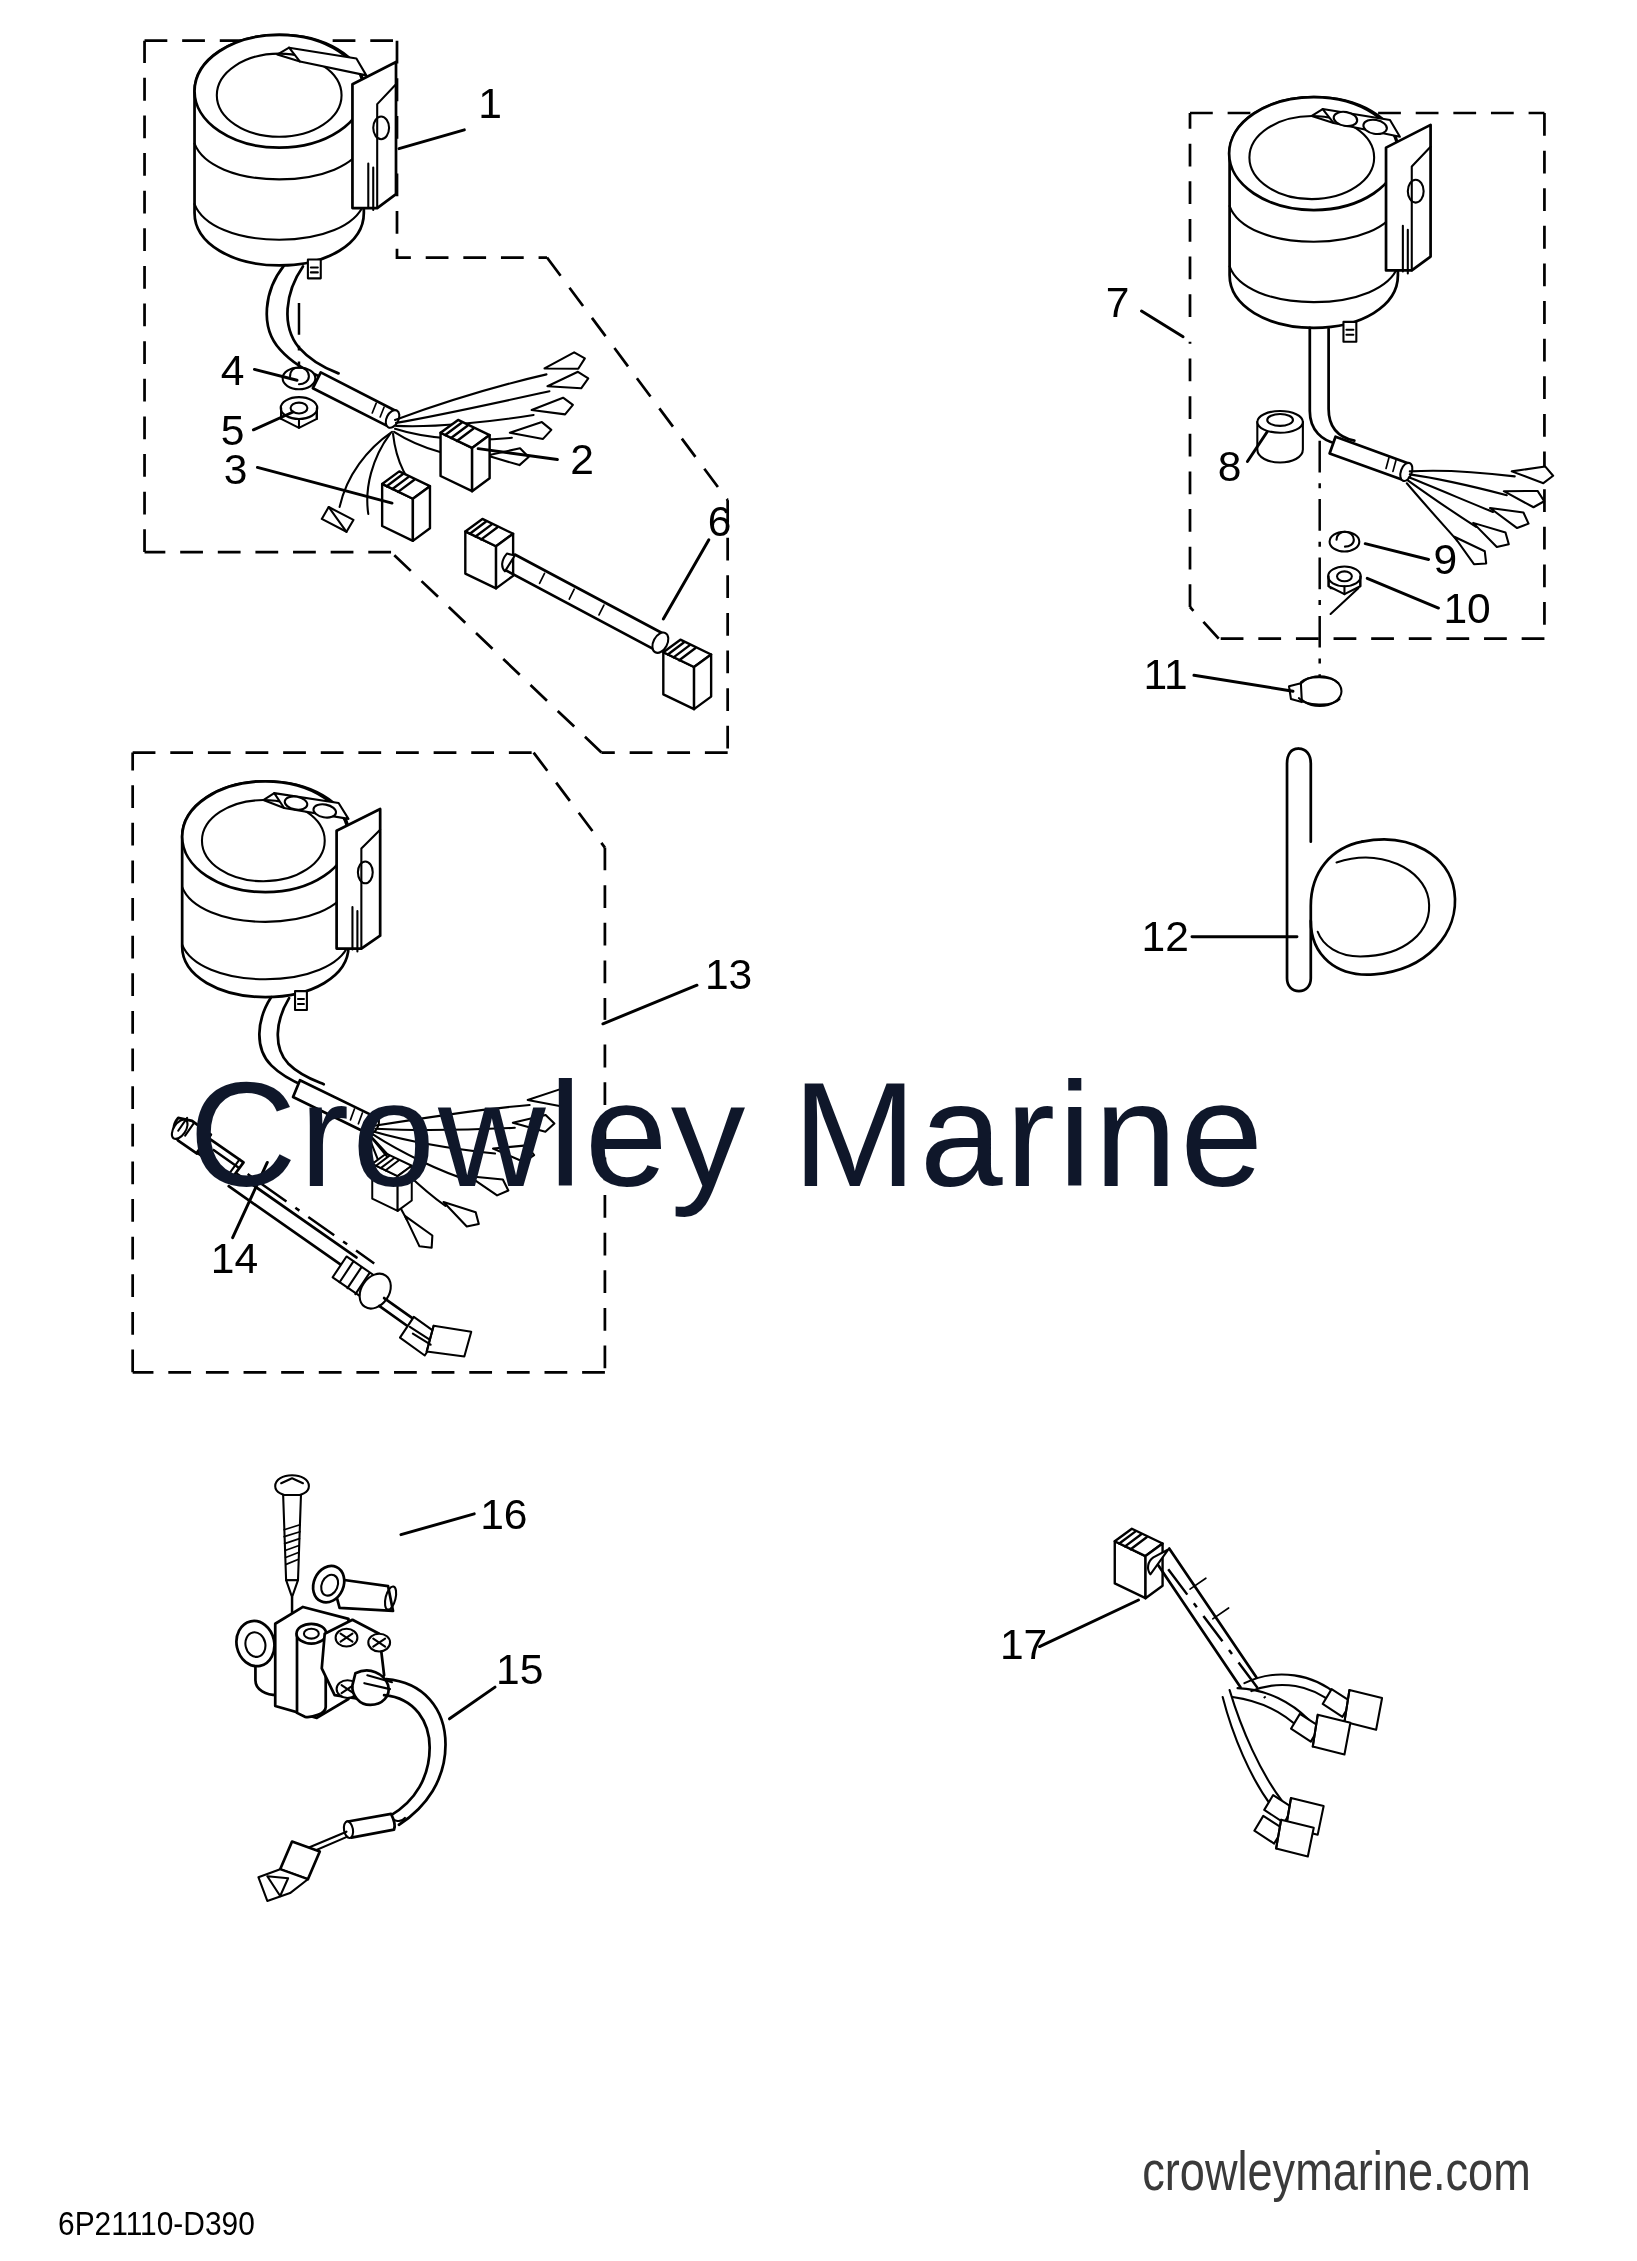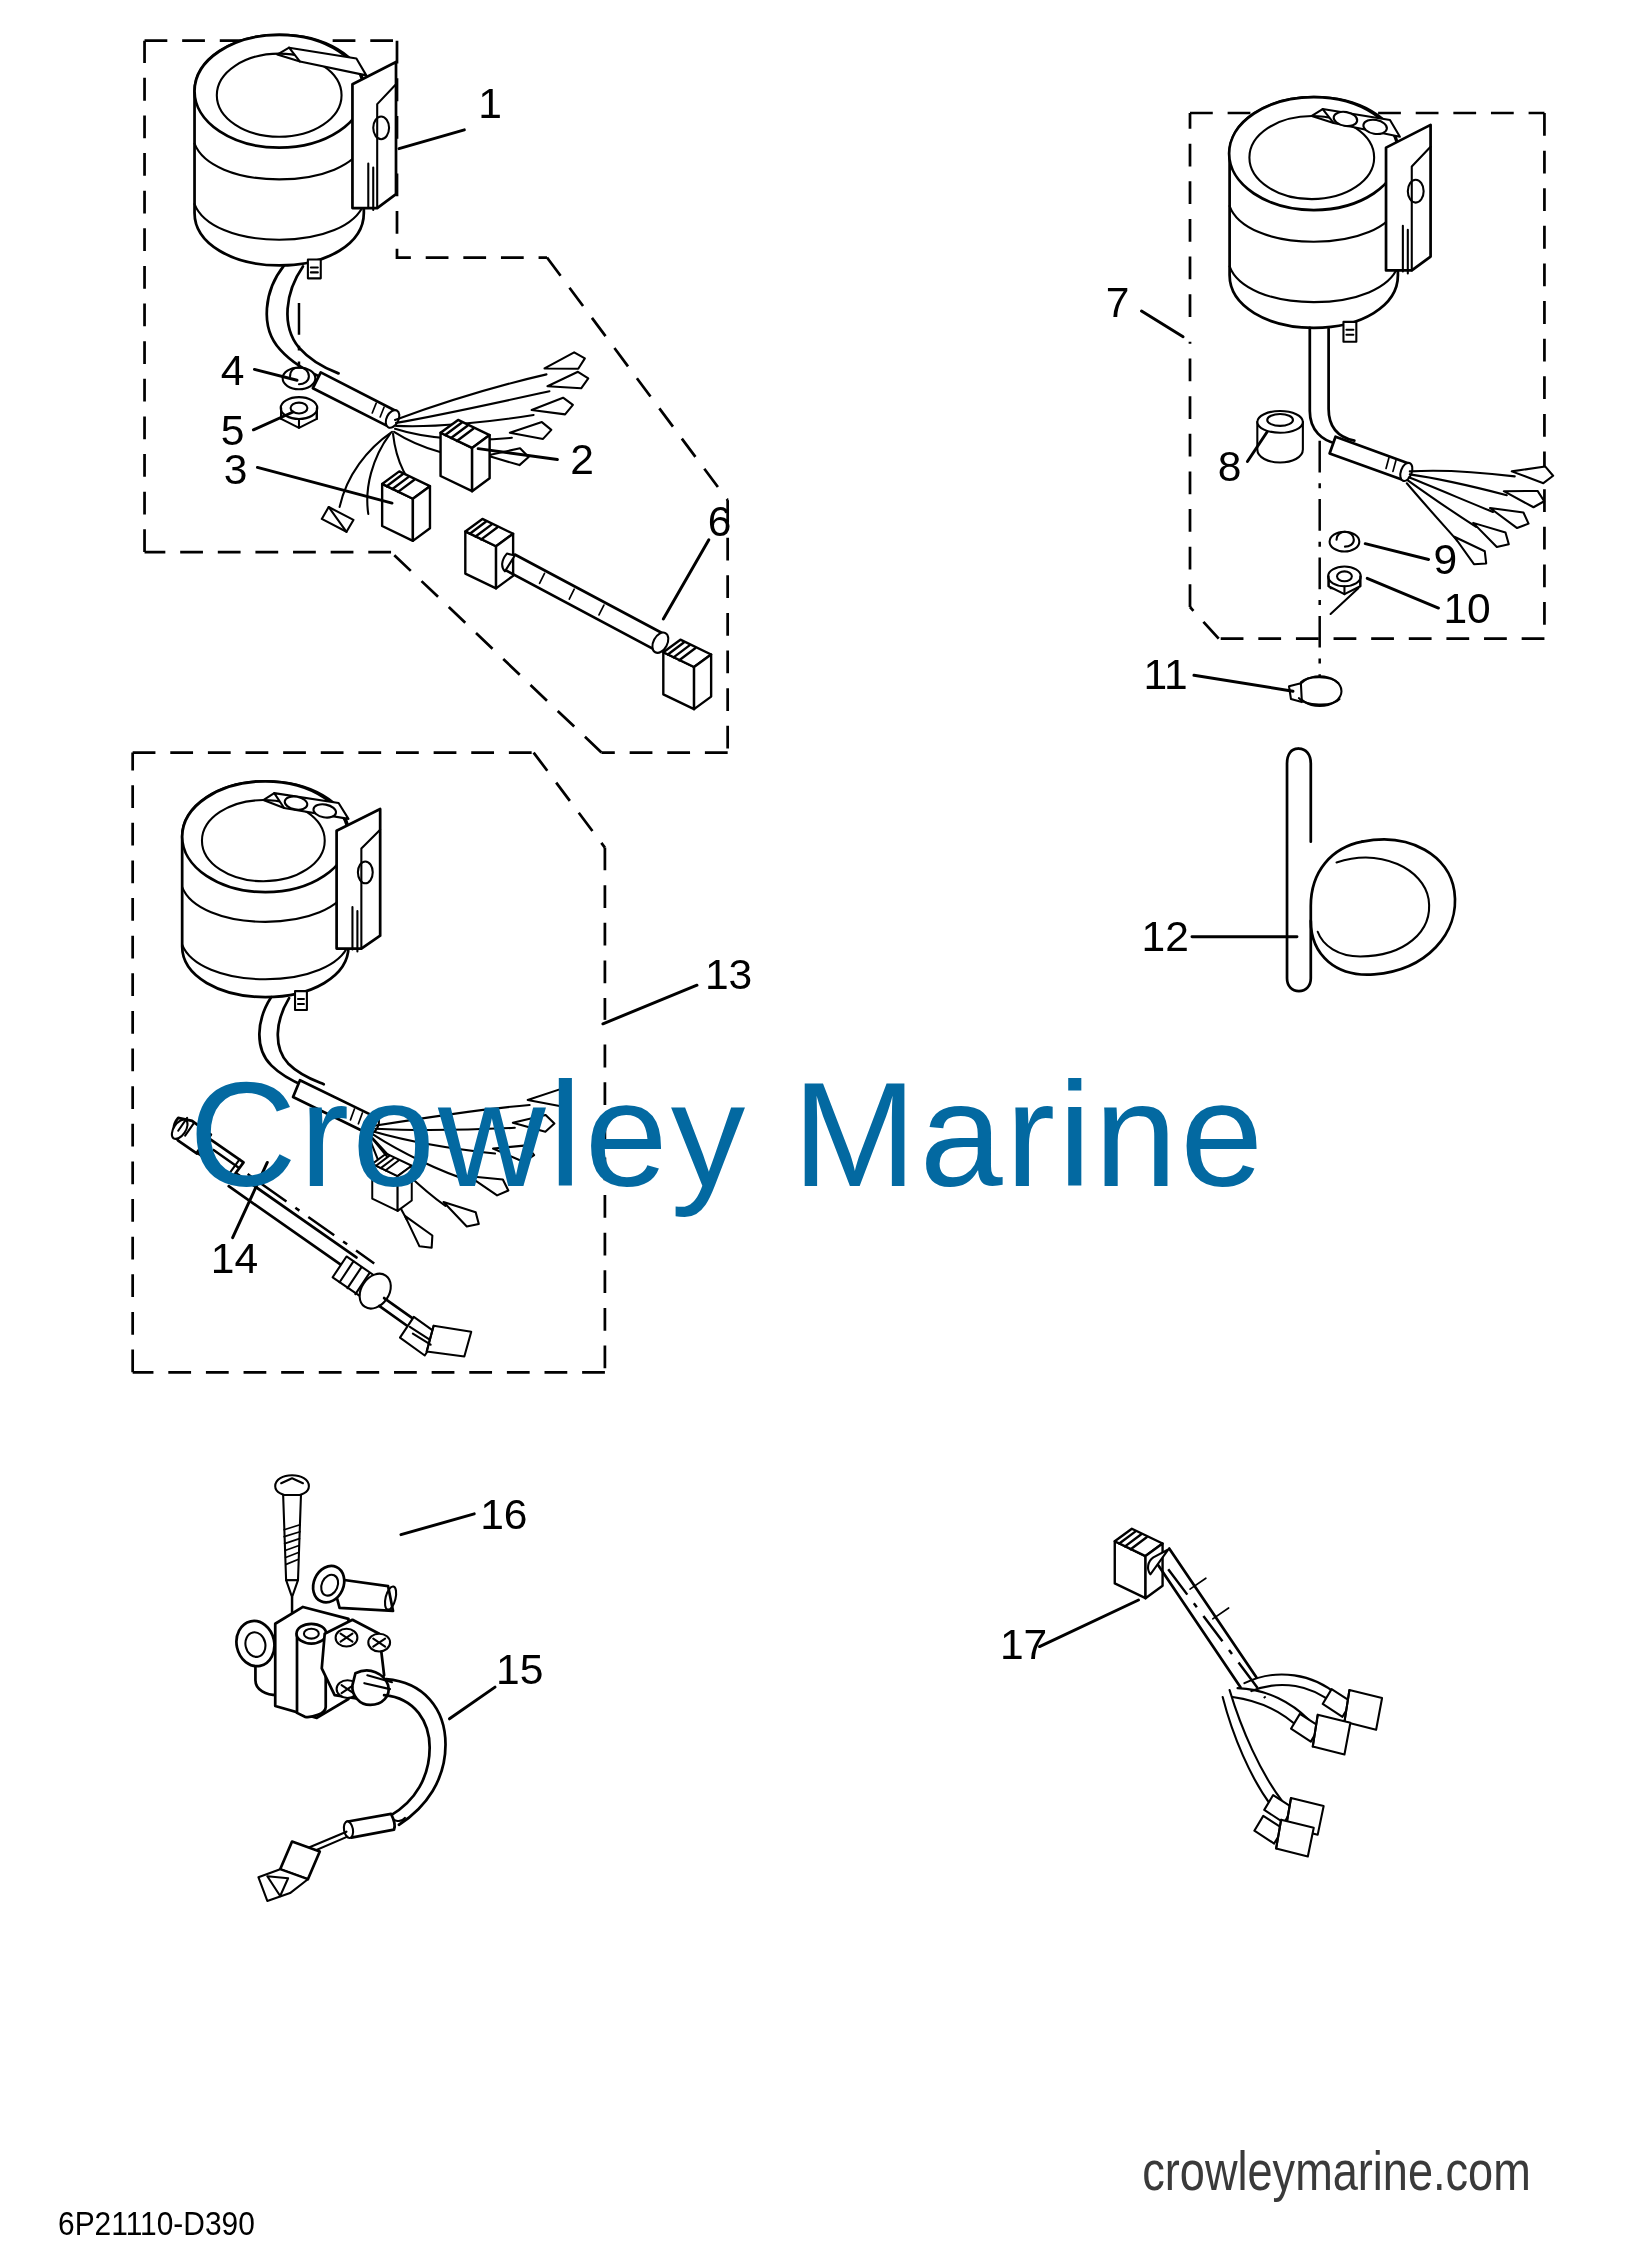--- a/index.html
+++ b/index.html
@@ -5,21 +5,21 @@
   html,body{margin:0;padding:0;background:#ffffff;}
   body{width:1637px;height:2261px;position:relative;overflow:hidden;
        font-family:"Liberation Sans", sans-serif;}
   #sheet{position:absolute;inset:0;}
   svg{display:block;}
   .wm{
     position:absolute;left:0;top:1060px;width:1455px;
     text-align:center;
     font-family:"Liberation Sans", sans-serif;
     font-size:149px;font-weight:400;
-    color:#0369a1;
+    color:#0f172a;
     letter-spacing:3px;
     white-space:nowrap;
     user-select:none;
     line-height:1;
   }
   .footer-logo{
     position:absolute;right:106px;top:2139px;
     font-family:"Liberation Sans", sans-serif;
     font-size:55px;font-weight:400;
     color:#3a3a3a;

